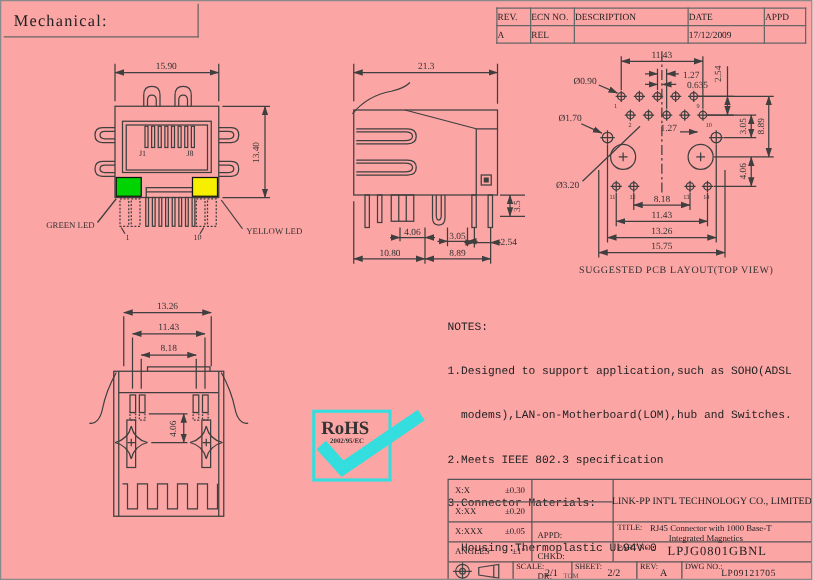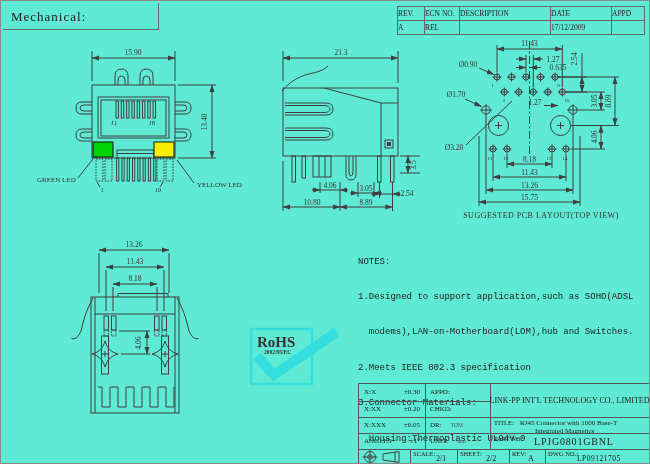--- a/index.html
+++ b/index.html
@@ -1,35 +1,35 @@
 <!DOCTYPE html>
 <html><head>
 <meta charset="utf-8">
 <style>
   html,body{margin:0;padding:0;background:#e8e8e8;}
-  .page{position:relative;width:650px;height:464px;background:#5eead4;border:1px solid #8a8a8a;
+  .page{position:relative;width:650px;height:464px;background:#fca5a5;border:1px solid #8a8a8a;
         box-sizing:border-box;overflow:hidden;font-family:"Liberation Serif",serif;color:#222;}
   .mech-box{position:absolute;left:2px;top:2px;width:156px;height:27px;
             border-right:1px solid #666;border-bottom:1px solid #666;
             font-size:13px;letter-spacing:1px;line-height:27px;padding-left:8px;box-sizing:border-box;}
   
   .rev-table{position:absolute;left:396px;top:5px;border-collapse:collapse;table-layout:fixed;}
   .rev-table td{border:1px solid #666;font:7.5px "Liberation Serif",serif;text-align:left;
                 color:#222;height:13px;padding:0;overflow:hidden;}
   
   .notes{position:absolute;left:357px;top:232px;width:292px;
          font:9px "Liberation Mono",monospace;color:#222;line-height:11.8px;white-space:pre;}
   
   .tblock{position:absolute;left:357px;top:382px;width:290px;height:80px;border:1px solid #555;box-sizing:content-box;}
   .tb-line{position:absolute;background:#555;}
   .tb-text{position:absolute;font-family:"Liberation Serif",serif;color:#222;white-space:nowrap;}
   .tol{display:flex;justify-content:space-between;align-items:center;box-sizing:border-box;
        padding:0 5px;width:66px;height:16px;font-size:7px;position:absolute;left:0;}
   .lblcell{position:absolute;left:66px;width:65px;height:16px;box-sizing:border-box;
-           padding-left:5px;font-size:7px;display:flex;align-items:center;}
+           padding-left:5px;font-size:7px;display:flex;align-items:center;margin-top:36px;}
   .lblcell .small-val{font-size:5.5px;margin-left:9px;color:#555;}
   
   svg text{fill:#333;stroke:none;font-family:"Liberation Serif",serif;}
   .dim{font-size:7.5px;text-anchor:middle;}
   .dim-s{font-size:6.5px;text-anchor:middle;}
   .dim-xs{font-size:5px;text-anchor:middle;}
   .lbl{font-size:7px;text-anchor:start;}
   .cap{font-size:8px;text-anchor:middle;letter-spacing:0.5px;}
   .rohs-t{font-size:15px;font-weight:bold;}
   .rohs-s{font-size:5.5px;font-weight:bold;}

